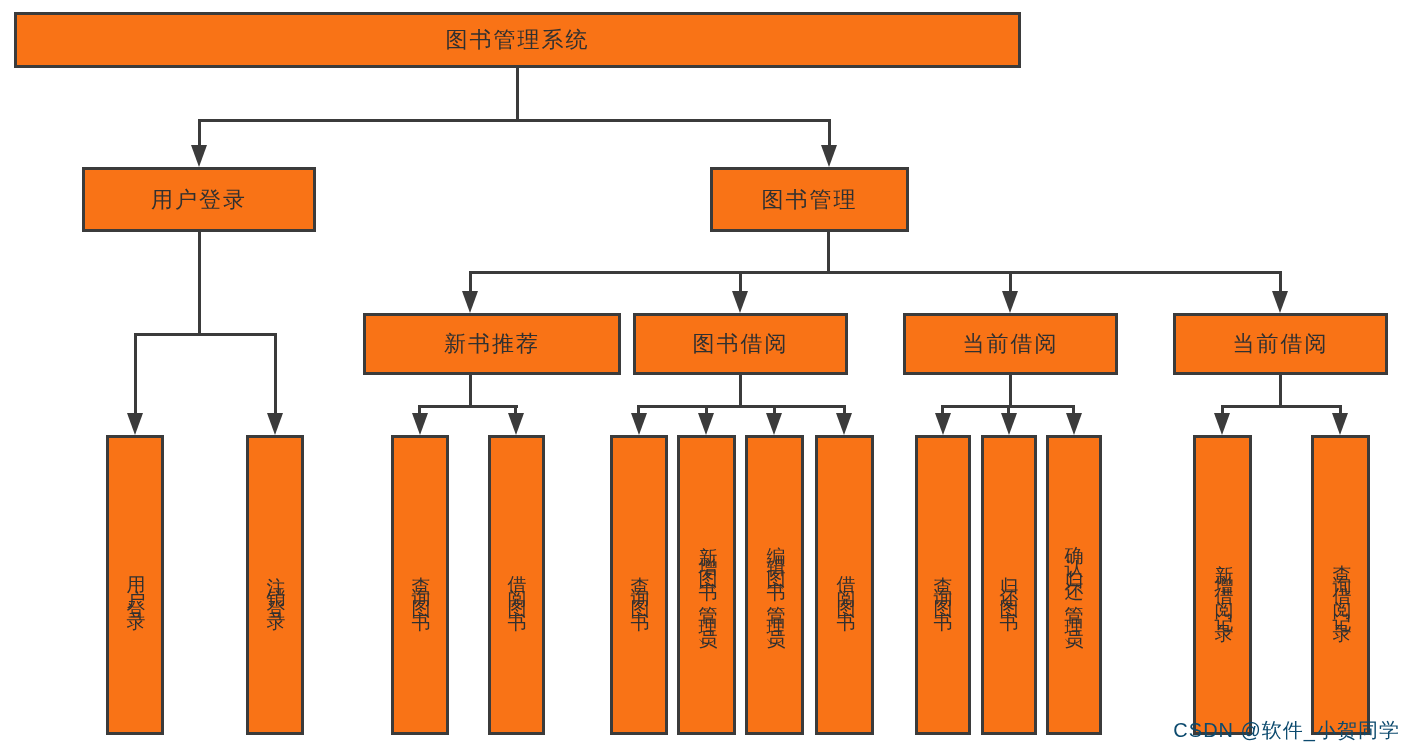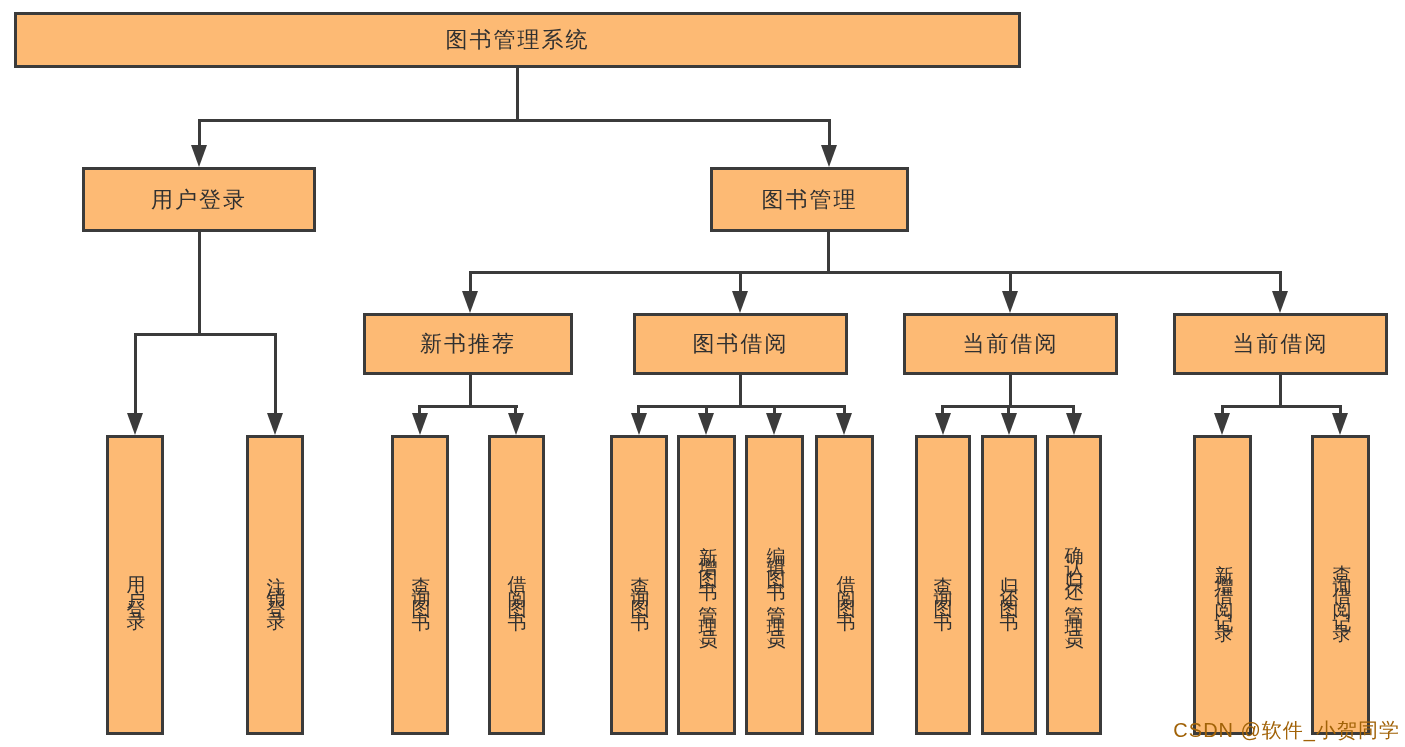--- a/index.html
+++ b/index.html
@@ -7,21 +7,21 @@
     position:relative;
     width:1405px;height:747px;
     background:#ffffff;
     font-family:"Liberation Sans","DejaVu Sans",sans-serif;
     overflow:hidden;
   }
   
   .box{
     position:absolute;
     box-sizing:border-box;
-    background:#fdba74;
+    background:#f97316;
     border:3px solid #3b3b3b;
     color:#303030;
   }
   .hbox{
     display:flex;align-items:center;justify-content:center;
     font-size:22px;letter-spacing:2px;white-space:nowrap;
   }
   .vbox{
     writing-mode:vertical-rl;
     text-align:center;
@@ -29,21 +29,21 @@
     letter-spacing:12px;
     top:435px;height:300px;
     line-height:50px;
   }
   
   .b-root {left:14px;  top:12px;  width:1007px;height:56px;}
   
   .b-login{left:82px;  top:167px; width:234px; height:65px;}
   .b-mgmt {left:710px; top:167px; width:199px; height:65px;}
   
-  .b-g1{left:363px; top:313px;width:210px;height:62px;}
+  .b-g1{left:363px; top:313px;width:258px;height:62px;}
   .b-g2{left:633px; top:313px;width:215px;height:62px;font-family:Liberation Serif, serif;}
   .b-g3{left:903px; top:313px;width:215px;height:62px;}
   .b-g4{left:1173px;top:313px;width:215px;height:62px;}
   
   .lf1 {left:106px; width:58px;}
   .lf2 {left:246px; width:58px;}
   .lf3 {left:391px; width:58px;}
   .lf4 {left:488px; width:57px;}
   .lf5 {left:610px; width:58px;}
   .lf6 {left:677px; width:59px;}
@@ -116,21 +116,21 @@
   
   .g4s {left:1279px;top:373px;height:34px;}
   .g4h {left:1221px;top:405px;width:121px;}
   .g4d1{left:1221px;top:405px;height:10px;}
   .g4a1{left:1214px;top:413px;}
   .g4d2{left:1339px;top:405px;height:10px;}
   .g4a2{left:1332px;top:413px;}
   
   .watermark{
     position:absolute;right:5px;bottom:3px;
-    font-size:20px;color:#a16207;letter-spacing:1px;
+    font-size:20px;color:#0c4a6e;letter-spacing:1px;
     white-space:nowrap;z-index:5;
   }
 </style>
 </head>
 <body>
 
 <div id="canvas">
 
   <div class="v c1s"></div>
   <div class="h c1h"></div>

